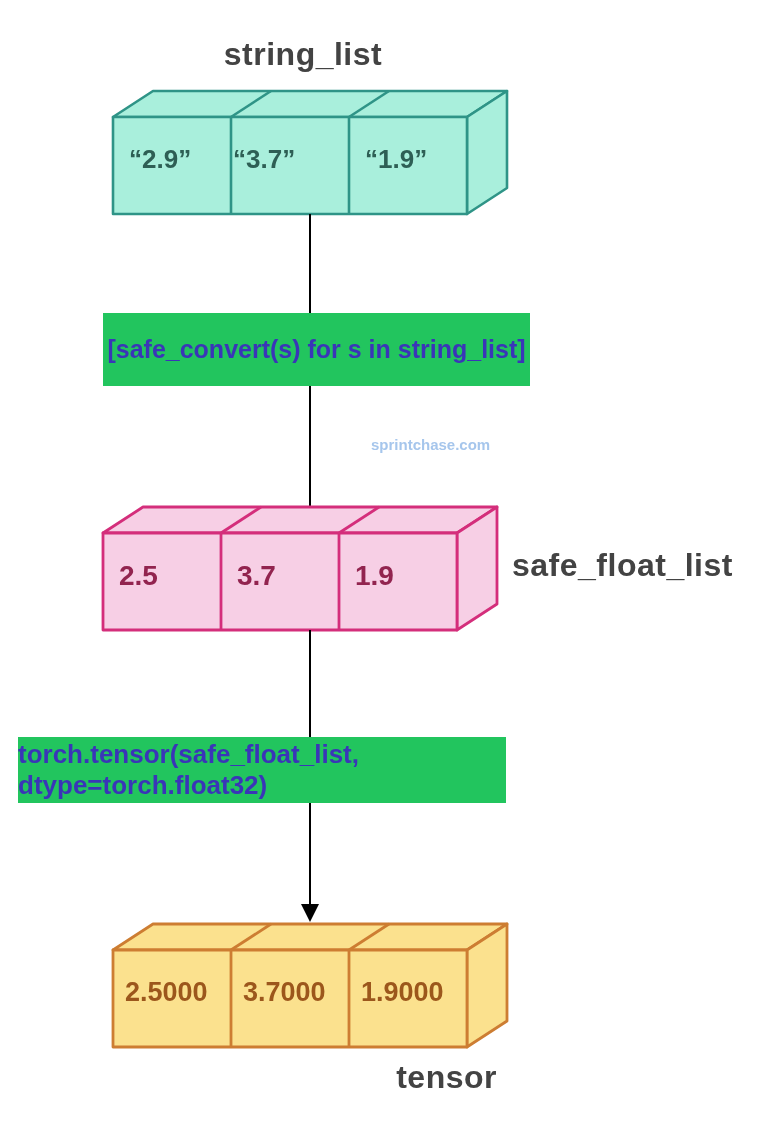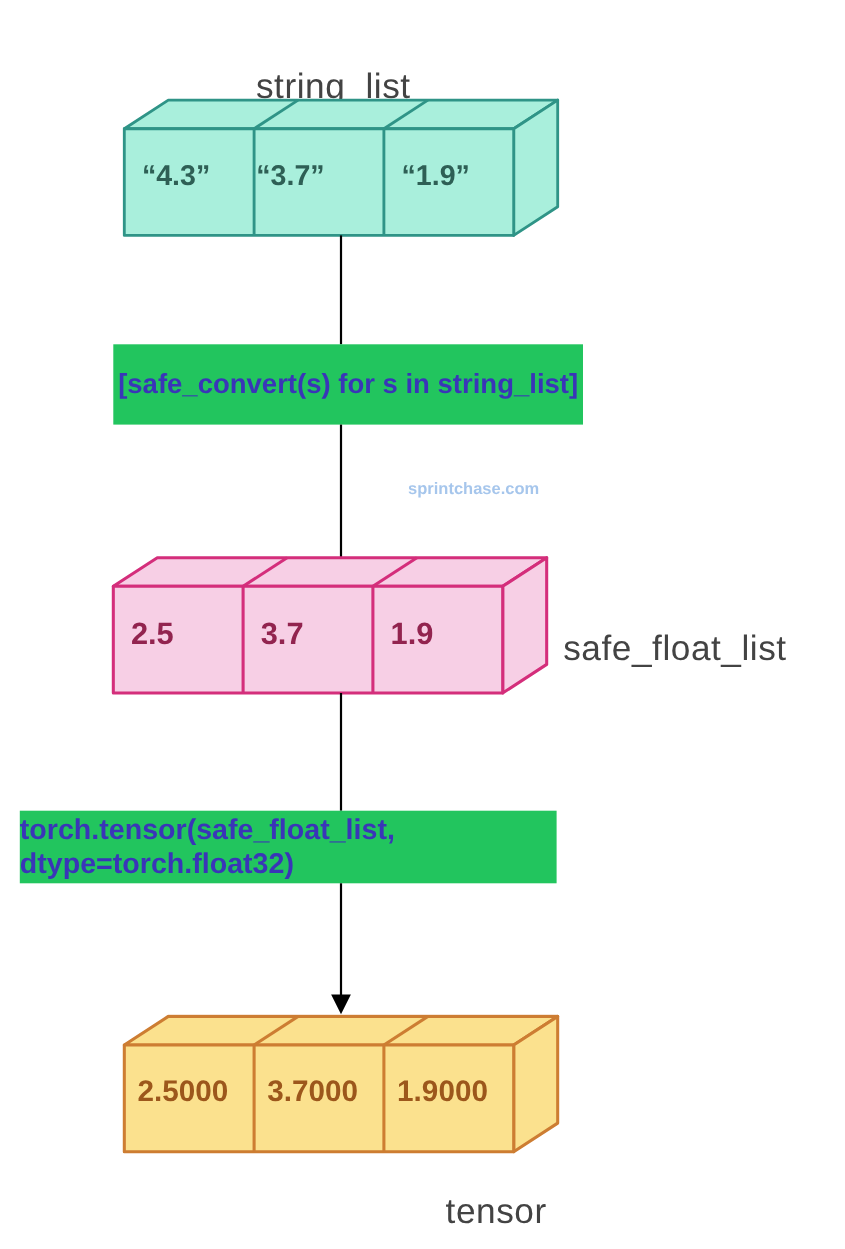--- a/index.html
+++ b/index.html
@@ -9,23 +9,22 @@
     background:#ffffff;
     font-family:"Liberation Sans", sans-serif;
     overflow:hidden;
   }
   .abs{position:absolute;}
 
   
   .node-label{
     color:#434343;
     font-size:32px;
-    font-weight:400;
+    font-weight:700;
     letter-spacing:0.5px;
-    margin-top:24px;
   }
   .title-top{left:103px;top:36px;width:400px;text-align:center;}
   .label-right{left:512px;top:547px;line-height:36px;}
   .label-bottom{left:103px;top:1059px;width:394px;text-align:right;}
 
   
   svg.box3d{display:block;}
   .svg-teal{left:111px;top:89px;}
   .svg-pink{left:101px;top:505px;}
   .svg-yellow{left:111px;top:922px;}
@@ -86,21 +85,21 @@
 
   <svg class="abs box3d svg-teal" width="398" height="127" viewBox="0 0 398 127">
     <polygon class="face-teal" points="2,28 42,2 396,2 356,28"></polygon>
     <polygon class="face-teal" points="356,28 396,2 396,99 356,125"></polygon>
     <rect class="face-teal" x="2" y="28" width="354" height="97"></rect>
     <line class="face-teal" x1="120" y1="28" x2="120" y2="125"></line>
     <line class="face-teal" x1="238" y1="28" x2="238" y2="125"></line>
     <line class="face-teal" x1="120" y1="28" x2="160" y2="2"></line>
     <line class="face-teal" x1="238" y1="28" x2="278" y2="2"></line>
   </svg>
-  <div class="abs cell cell-teal" style="left:113px;">“4.3”</div>
+  <div class="abs cell cell-teal" style="left:113px;">“2.9”</div>
   <div class="abs cell cell-teal" style="left:217px;">“3.7”</div>
   <div class="abs cell cell-teal" style="left:349px;">“1.9”</div>
 
   <div class="abs vline seg1"></div>
 
   <div class="abs op-box op-1">[safe_convert(s) for s in string_list]</div>
 
   <div class="abs vline seg2"></div>
 
   <div class="abs watermark">sprintchase.com</div>

